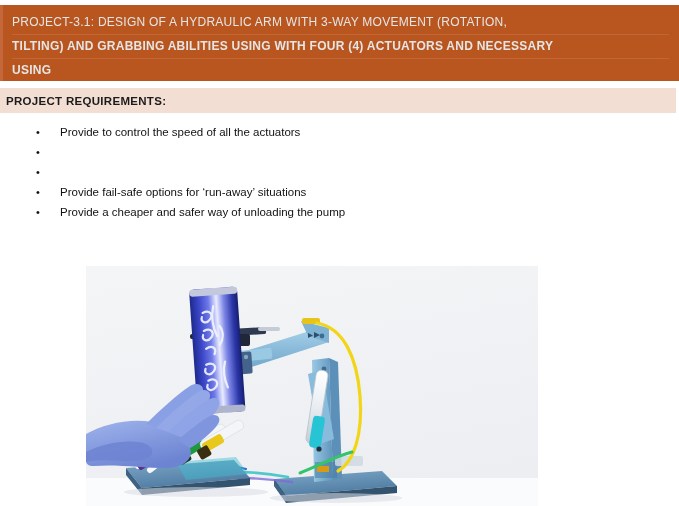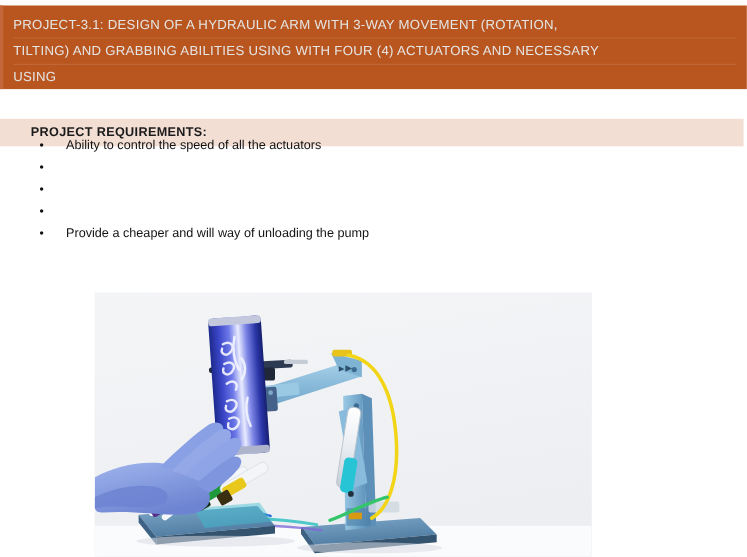--- a/index.html
+++ b/index.html
@@ -39,35 +39,35 @@
     display: block;
     color: #e5e5e5;
     font-size: 12px;
     line-height: 23px;
     letter-spacing: 0.25px;
     white-space: nowrap;
     position: relative;
   }
   .banner-line + .banner-line {
     border-top: 1px solid rgba(255,255,255,0.10);
+    font-weight: bold;
   }
 
   
   #requirements-bar {
     position: absolute;
     left: 0;
     top: 88px;
     width: 676px;
     height: 25px;
     background: #f3ded4;
     box-sizing: border-box;
     display: flex;
     align-items: center;
-    padding-left: 28px;
-    margin-top: 20px;
+    padding-left: 6px;
   }
   #requirements-bar .bar-label {
     color: #1b1b1b;
     font-size: 11.5px;
     font-weight: bold;
     letter-spacing: 0.3px;
   }
 
   
   #requirements-list {
@@ -122,34 +122,35 @@
   <span class="banner-line">USING</span>
 </div>
 
 <div id="requirements-bar">
   <span class="bar-label">PROJECT REQUIREMENTS:</span>
 </div>
 
 <ul id="requirements-list">
   <li>
     <span class="bullet">•</span>
-    <span>Ability to control the speed of all the actuators</span>
-  </li>
-  <li>
-    <span class="bullet">•</span>
-  </li>
-  <li>
-    <span class="bullet">•</span>
-  </li>
-  <li>
-    <span class="bullet">•</span>
-  </li>
-  <li>
-    <span class="bullet">•</span>
-    <span>Provide a cheaper and will way of unloading the pump</span>
+    <span>Provide to control the speed of all the actuators</span>
+  </li>
+  <li>
+    <span class="bullet">•</span>
+  </li>
+  <li>
+    <span class="bullet">•</span>
+  </li>
+  <li>
+    <span class="bullet">•</span>
+    <span>Provide fail-safe options for ‘run-away’ situations</span>
+  </li>
+  <li>
+    <span class="bullet">•</span>
+    <span>Provide a cheaper and safer way of unloading the pump</span>
   </li>
 </ul>
 
 <figure id="photo-figure">
   <svg id="photo-canvas" viewBox="0 0 452 253">
     <defs>
       <linearGradient id="bg" x1="0" y1="0" x2="0.3" y2="1">
         <stop offset="0" stop-color="#f4f5f7"></stop>
         <stop offset="1" stop-color="#eceef1"></stop>
       </linearGradient>

